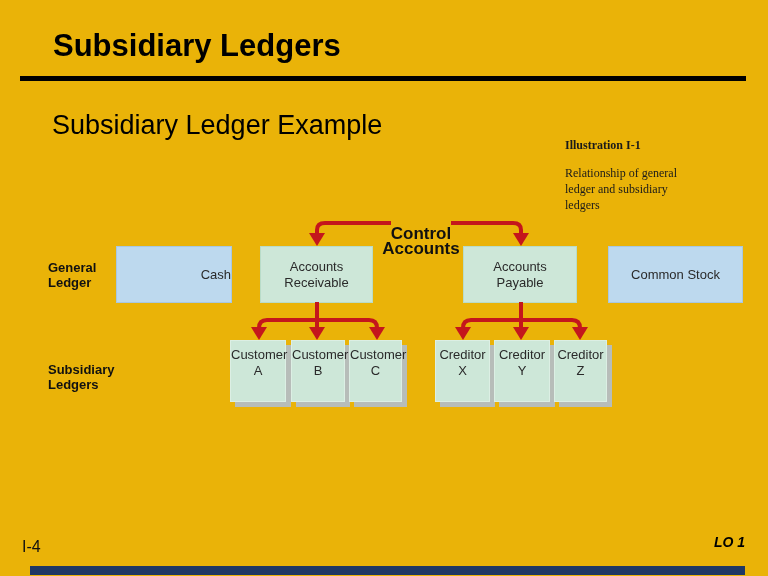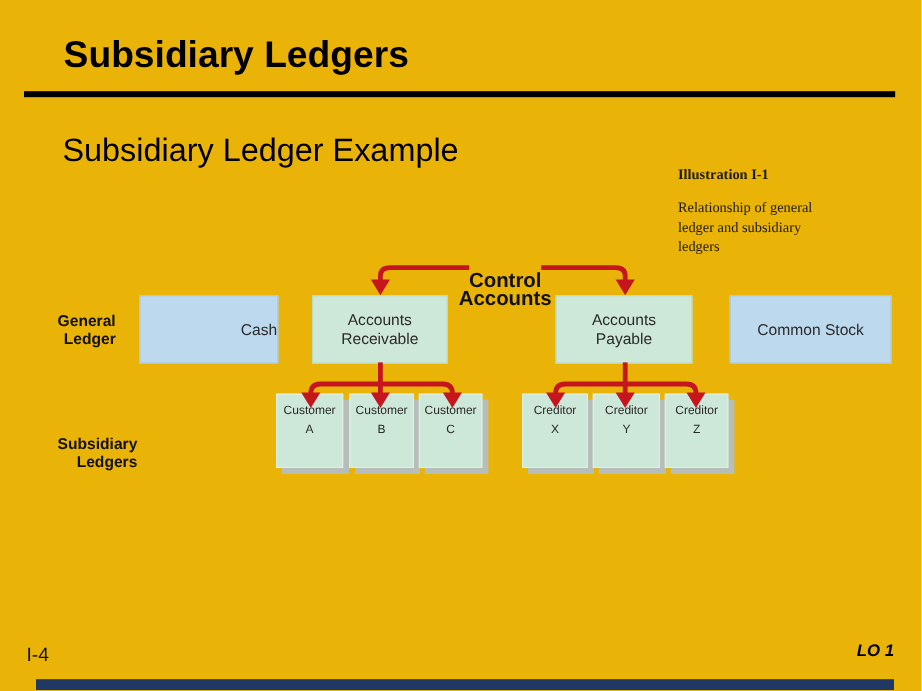--- a/index.html
+++ b/index.html
@@ -24,27 +24,27 @@
   .gl-box{top:246px;height:57px;display:flex;align-items:center;justify-content:center;
     text-align:center;font-size:13px;line-height:16px;color:#2a2a2a;
     border:1px solid rgba(0,0,0,0.10);box-sizing:border-box;}
   .blue-box{background:#BDD9EE;border-color:#a8c8e2;}
   .green-box{background:#CDE7D8;border-color:#b9dcc9;}
   .box-cash{left:116px;width:116px;justify-content:flex-end;}
   .box-ar{left:260px;width:113px;}
   .box-ap{left:463px;width:114px;}
   .box-cs{left:608px;width:135px;}
 
-  .row-label{left:48px;font-size:13px;font-weight:bold;line-height:15px;color:#111;text-align:right;}
+  .row-label{left:48px;font-size:13px;font-weight:bold;line-height:15px;color:#111;}
   .gl-label{top:260px;}
   .sub-label{top:362px;}
 
-  .card{top:328px;height:62px;background:#CDE7D8;border:1px solid #dcefe4;
+  .card{top:340px;height:62px;background:#CDE7D8;border:1px solid #dcefe4;
     box-shadow:5px 5px 0 0 #B7BDB9;box-sizing:border-box;
-    text-align:center;font-size:10px;line-height:16px;color:#2a2a2a;padding-top:6px;}
+    text-align:center;font-size:13px;line-height:16px;color:#2a2a2a;padding-top:6px;}
   .card-a{left:230px;width:56px;}
   .card-b{left:291px;width:54px;}
   .card-c{left:349px;width:53px;}
   .card-x{left:435px;width:55px;}
   .card-y{left:494px;width:56px;}
   .card-z{left:554px;width:53px;}
 
   .page-num{left:22px;top:538px;font-size:16px;color:#111;}
   .lo-tag{left:640px;top:534px;width:105px;text-align:right;
     font-size:14px;font-weight:bold;font-style:italic;color:#000;}

